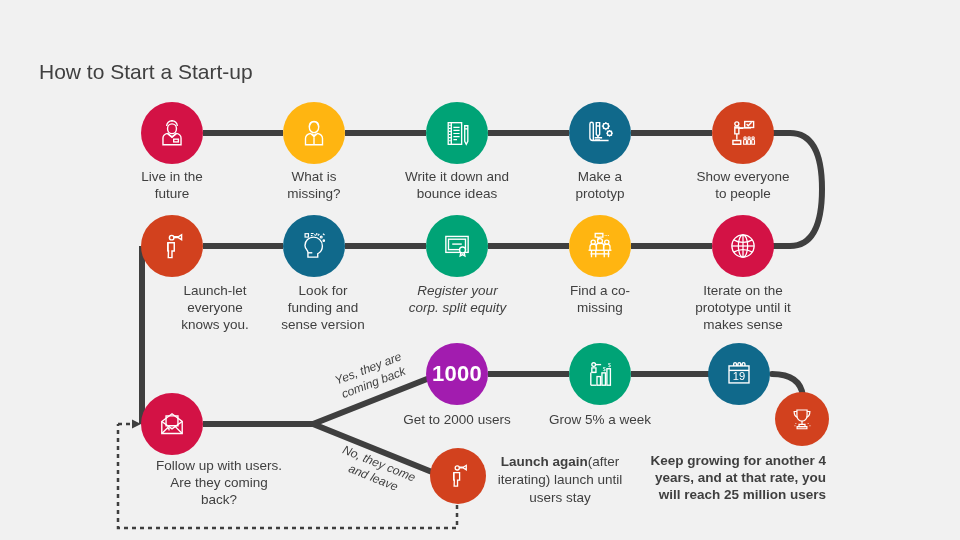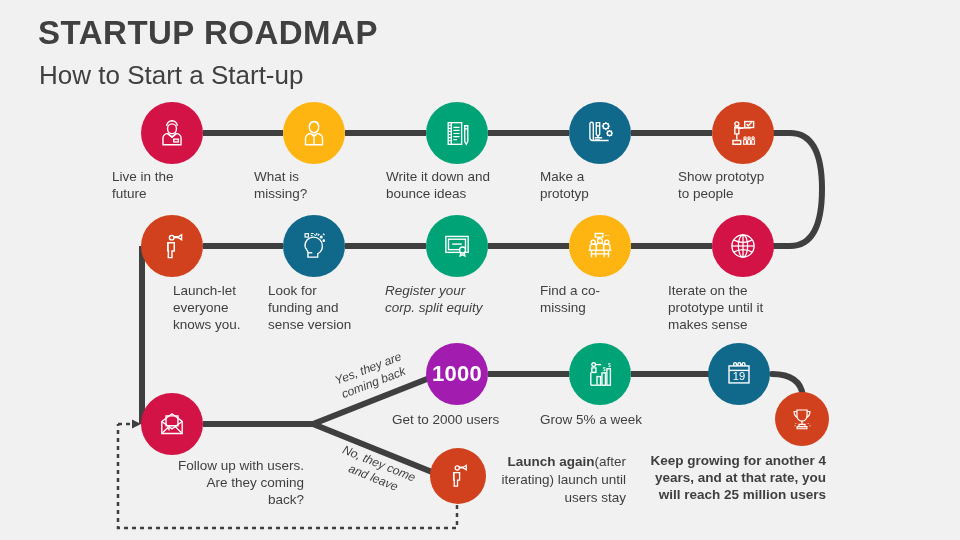--- a/index.html
+++ b/index.html
@@ -13,59 +13,58 @@
   #canvas{position:relative;width:960px;height:540px;}
 
   
   #title{
     position:absolute;left:38px;top:14px;
     font-size:33px;font-weight:bold;letter-spacing:.5px;
     color:#404040;
   }
   #subtitle{
     position:absolute;left:39px;top:60px;
-    font-size:26px;font-weight:normal;color:#404040;
+    font-size:21px;font-weight:normal;color:#404040;
   }
 
   
   #wires{position:absolute;left:0;top:0;width:960px;height:540px;}
 
   
   .node{position:absolute;}
   .disc{
     position:absolute;border-radius:50%;
     display:flex;align-items:center;justify-content:center;
   }
   .disc svg{display:block;}
   .disc .numtext{
     font-size:22px;font-weight:bold;color:#fff;letter-spacing:.3px;
     font-family:"Liberation Sans", sans-serif;
   }
   .caption{
     position:absolute;
     font-size:13.5px;line-height:17px;color:#3F3F3F;
-    text-align:left;
-  }
-  .caption.left{text-align:right;}
+    text-align:center;
+  }
+  .caption.left{text-align:center;}
   .caption.right{text-align:right;font-weight:bold;}
 
   
   .branch-label{
     position:absolute;
     font-size:12px;line-height:15px;font-style:italic;
     color:#3F3F3F;text-align:center;white-space:nowrap;
   }
   .bold{font-weight:bold;}
 </style>
 </head>
 <body>
 
 <div id="canvas">
 
-  <div id="title">STARTUP ROADMAP</div>
   <div id="subtitle">How to Start a Start-up</div>
 
   <svg id="wires" viewBox="0 0 960 540">
 
     <g stroke="#3F3F3F" stroke-width="6" fill="none" stroke-linecap="butt">
       <line x1="203" y1="133" x2="283" y2="133"></line>
       <line x1="345" y1="133" x2="426" y2="133"></line>
       <line x1="488" y1="133" x2="569" y2="133"></line>
       <line x1="631" y1="133" x2="712" y2="133"></line>
     </g>
@@ -181,34 +180,34 @@
         <g stroke-width="1.1">
           <path d="M16.6 26.6v-3.4a1.3 1.3 0 0 1 2.6 0v3.4z"></path>
             <circle cx="17.9" cy="20.6" r="1.1"></circle>
           <path d="M20.4 26.6v-3.4a1.3 1.3 0 0 1 2.6 0v3.4z"></path>
             <circle cx="21.7" cy="20.6" r="1.1"></circle>
           <path d="M24.2 26.6v-3.4a1.3 1.3 0 0 1 2.6 0v3.4z"></path>
             <circle cx="25.5" cy="20.6" r="1.1"></circle>
         </g>
       </svg>
     </div>
-    <div class="caption" style="left:678px;top:168px;width:130px;white-space:pre-line;">Show prototyp
+    <div class="caption" style="left:678px;top:168px;width:130px;white-space:pre-line;">Show everyone
 to people</div>
   </div>
 
   <div class="node">
     <div class="disc" style="left:141px;top:215px;width:62px;height:62px;background:#D2411E;">
       <svg width="33" height="33" viewBox="0 0 32 32" fill="none" stroke="#ffffff" stroke-width="1.4">
         <circle cx="15.2" cy="7.4" r="2.2"></circle>
         <path d="M17.2 6.6h4.4l3.2-2v4.8l-3.2-2h-4.4"></path>
         <path d="M11.5 12.4h6.2v8h-2.2v6.4h-3.6l.2-6.4H11.5z"></path>
         <path d="M11.5 12.4v8"></path>
       </svg>
     </div>
-    <div class="caption" style="left:160px;top:282px;width:110px;white-space:pre-line;text-align:left;margin-left:13px;">Launch-let
+    <div class="caption" style="left:160px;top:282px;width:110px;white-space:pre-line;text-align:center;">Launch-let
 everyone
 knows you.</div>
   </div>
 
   <div class="node">
     <div class="disc" style="left:283px;top:215px;width:62px;height:62px;background:#10698B;">
       <svg width="34" height="34" viewBox="0 0 32 32" fill="none" stroke="#ffffff" stroke-width="1.3">
         <path d="M19.5 26.5v-3.2c2.8-1.6 4.4-4.4 4.4-7.4 0-4.8-3.8-8.2-8.2-8.2-4.6 0-8.2 3.4-8.2 7.8 0 2 .8 3 1.8 4.2.7.8 1 1.3 1 2.4v4.4z"></path>
         <path d="M10.4 22.4h4"></path>
         <g stroke-width="1.1">

